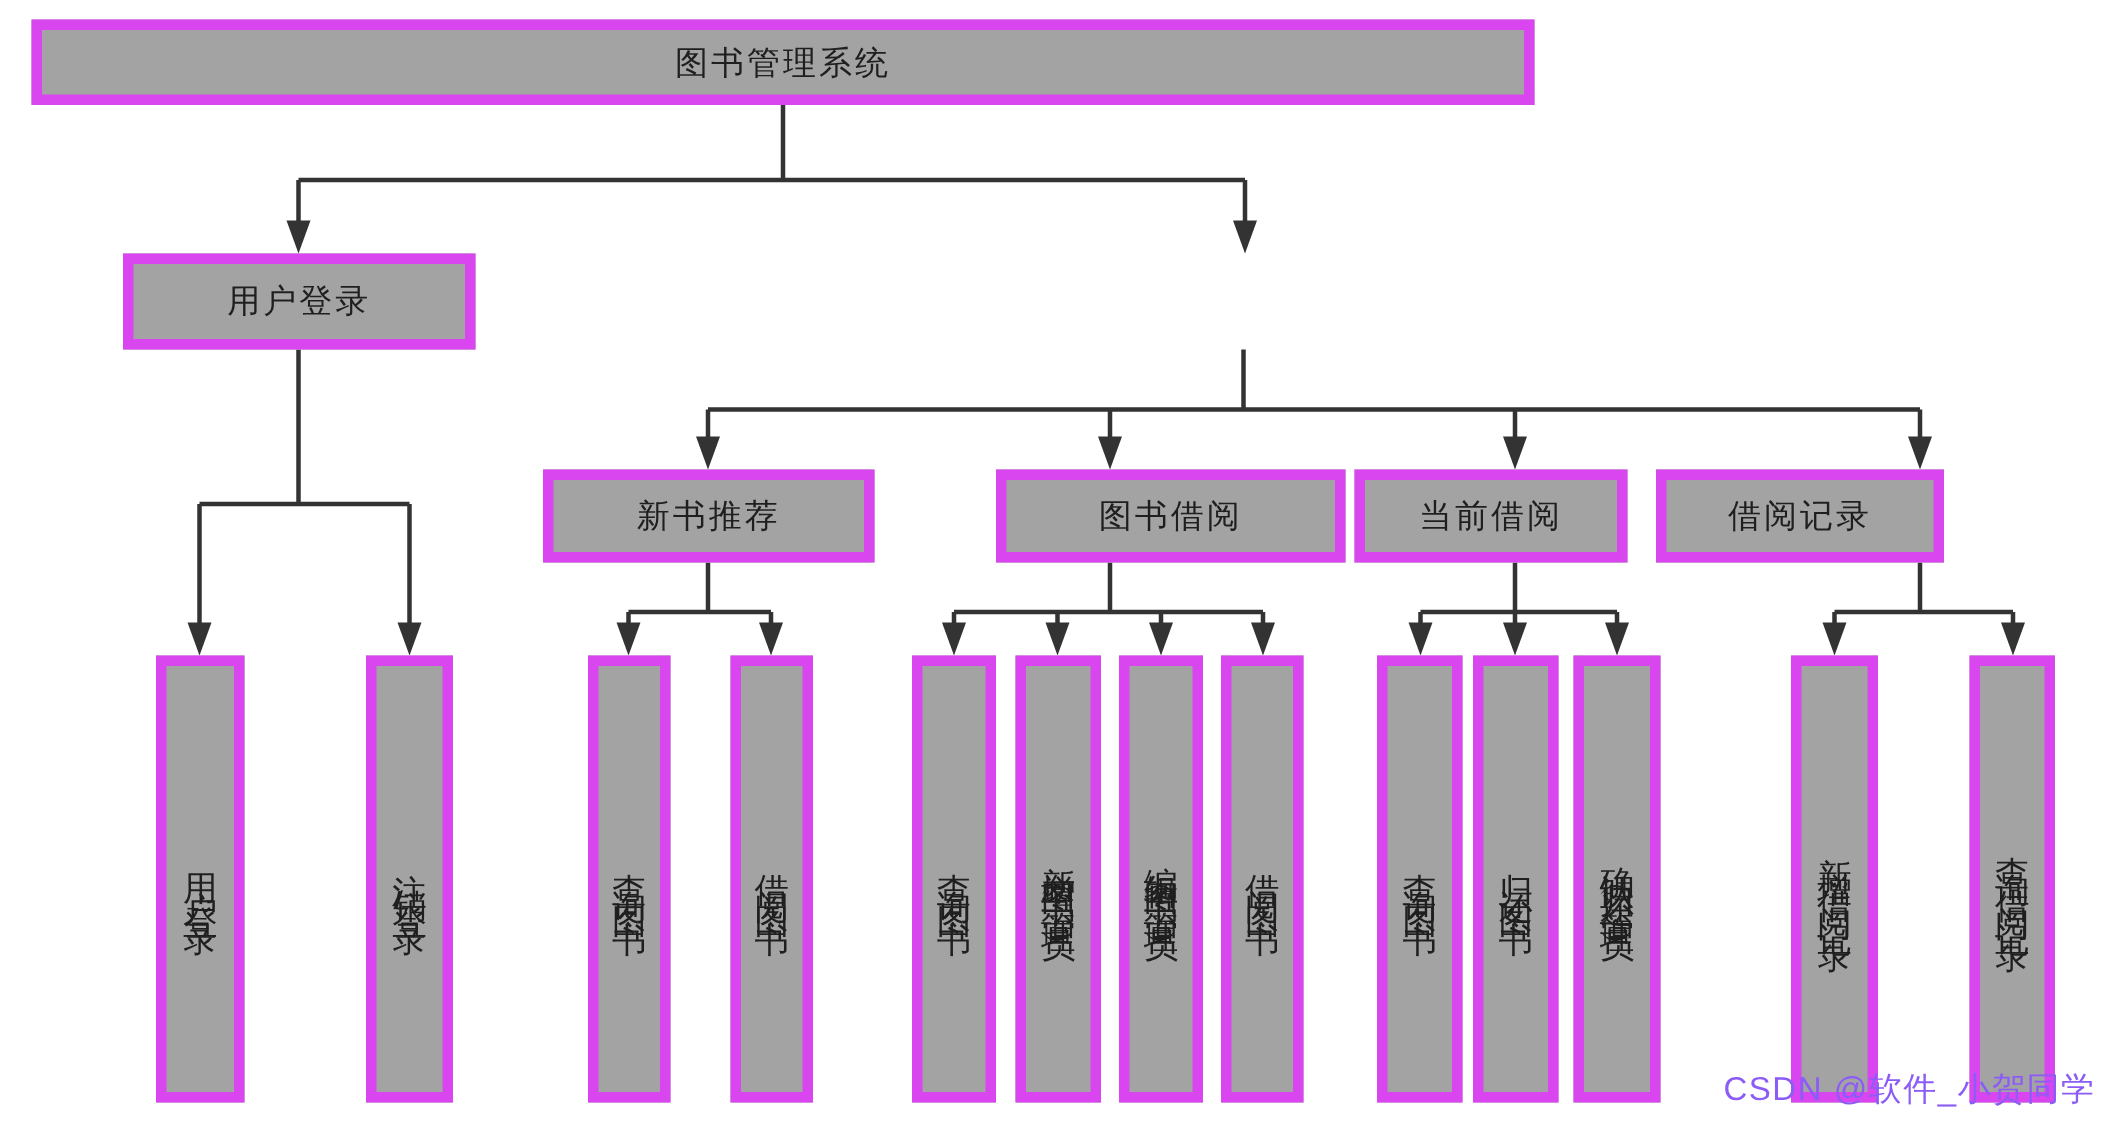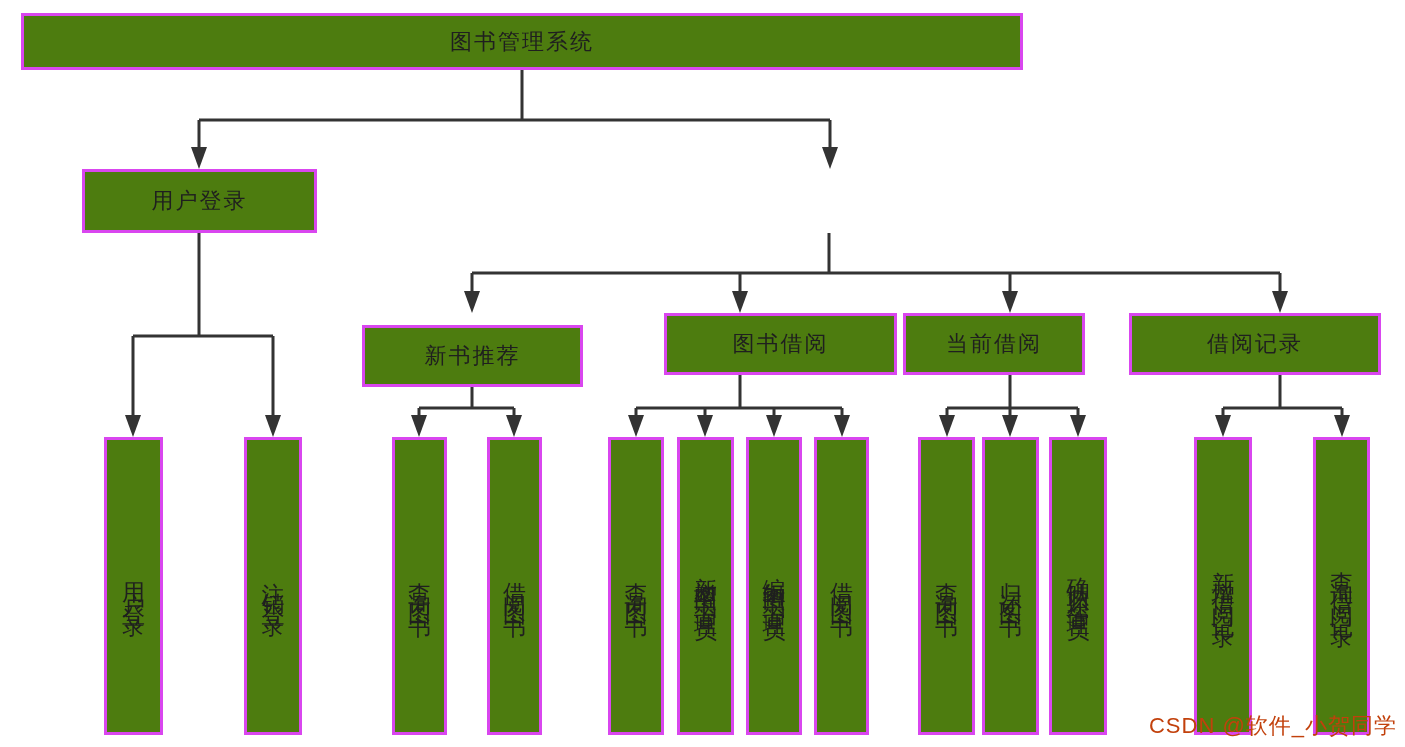--- a/index.html
+++ b/index.html
@@ -17,22 +17,22 @@
   }
   .connectors {
     position: absolute;
     left: 0;
     top: 0;
     pointer-events: none;
   }
   .box {
     position: absolute;
     box-sizing: border-box;
-    border: 3px solid #d946ef;
-    background: #4d7c0f;
+    border: 7px solid #d946ef;
+    background: #a3a3a3;
     display: flex;
     align-items: center;
     justify-content: center;
     color: #1f1f1f;
   }
   .hbox {
     font-size: 22px;
     letter-spacing: 2px;
     white-space: nowrap;
   }
@@ -49,21 +49,21 @@
     color: #1f1f1f;
   }
   .vbox .vtext.tight {
     letter-spacing: 6px;
   }
   .watermark {
     position: absolute;
     right: 8px;
     bottom: 6px;
     font-size: 22px;
-    color: #c2410c;
+    color: #8b5cf6;
     letter-spacing: 1px;
     white-space: nowrap;
   }
 </style>
 </head>
 <body>
 
 <div class="canvas">
 
   <svg class="connectors" width="1405" height="747" viewBox="0 0 1405 747">
@@ -94,24 +94,24 @@
       <polygon points="1070,415 1086,415 1078,437"></polygon>
       <polygon points="1215,415 1231,415 1223,437"></polygon>
       <polygon points="1334,415 1350,415 1342,437"></polygon>
     </g>
   </svg>
 
   <div class="box hbox" style="left:21px; top:13px; width:1002px; height:57px;">图书管理系统</div>
 
   <div class="box hbox" style="left:82px; top:169px; width:235px; height:64px;">用户登录</div>
 
-  <div class="box hbox" style="left:362px; top:313px; width:221px; height:62px;margin-top:12px;">新书推荐</div>
+  <div class="box hbox" style="left:362px; top:313px; width:221px; height:62px;">新书推荐</div>
   <div class="box hbox" style="left:664px; top:313px; width:233px; height:62px;">图书借阅</div>
   <div class="box hbox" style="left:903px; top:313px; width:182px; height:62px;">当前借阅</div>
-  <div class="box hbox" style="left:1129px; top:313px; width:252px; height:62px;">借阅记录</div>
+  <div class="box hbox" style="left:1104px; top:313px; width:192px; height:62px;">借阅记录</div>
 
   <div class="box vbox" style="left:104px; width:59px;">
     <span class="vtext">用户登录</span>
   </div>
   <div class="box vbox" style="left:244px; width:58px;">
     <span class="vtext">注销登录</span>
   </div>
 
   <div class="box vbox" style="left:392px; width:55px;">
     <span class="vtext">查询图书</span>

